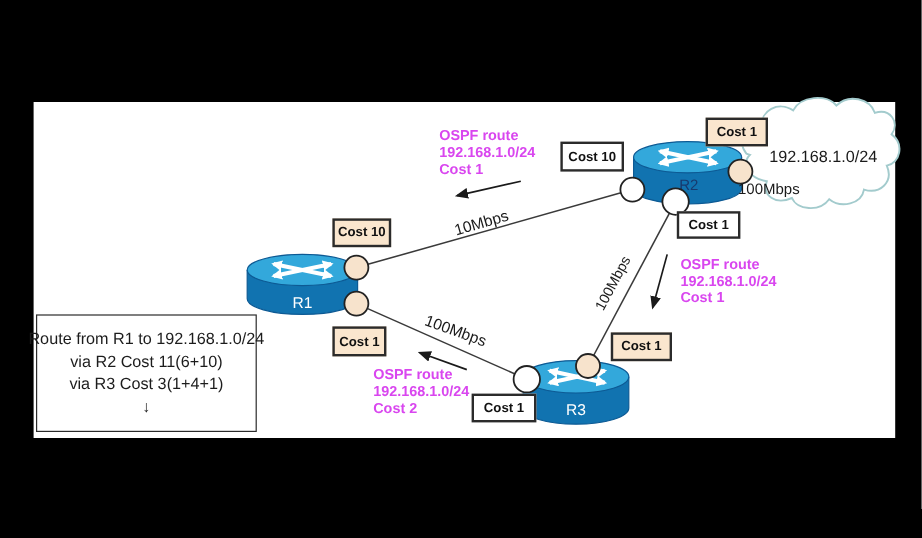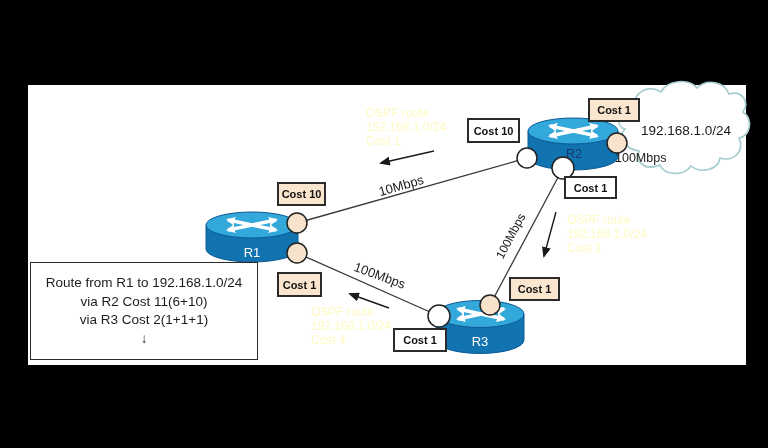--- a/index.html
+++ b/index.html
@@ -5,24 +5,24 @@
   html,body{margin:0;padding:0;}
   body{width:768px;height:448px;background:#000;position:relative;overflow:hidden;
        font-family:"Liberation Sans",sans-serif;}
   #stage{position:absolute;left:0;top:0;width:768px;height:448px;}
   #canvas{position:absolute;left:28px;top:85px;width:718px;height:280px;background:#fff;}
   svg.layer{position:absolute;left:0;top:0;width:768px;height:448px;}
   .cost-box{position:absolute;border:2px solid #2b2b2b;display:flex;align-items:center;
     justify-content:center;font-size:11px;font-weight:bold;color:#111;background:#fff;
     box-sizing:border-box;letter-spacing:0px;}
   .cost-peach{background:#fae6ce;}
-  .annot{position:absolute;font-size:12px;line-height:14px;color:#fef9c3;white-space:nowrap;}
+  .annot{position:absolute;font-size:12px;line-height:14px;color:#d946ef;white-space:nowrap;font-weight:bold;}
   .speed{position:absolute;font-size:13px;color:#1a1a1a;white-space:nowrap;}
   .net-label{position:absolute;font-size:13.5px;color:#1a1a1a;white-space:nowrap;}
-  #conclusion{position:absolute;left:30px;top:262px;width:228px;height:98px;background:#fff;
+  #conclusion{position:absolute;left:30px;top:262px;width:184px;height:98px;background:#fff;
     border:1.6px solid #2b2b2b;box-sizing:border-box;display:flex;flex-direction:column;
     justify-content:center;align-items:center;font-size:13.5px;line-height:18.5px;color:#1c1c1c;}
   #conclusion div{white-space:nowrap;}
 </style>
 </head>
 <body>
 
 <div id="stage">
   <div id="canvas"></div>
 
@@ -140,22 +140,22 @@
     <div>Cost 1</div>
   </div>
   <div class="annot" style="left:567px;top:213px;">
     <div>OSPF route</div>
     <div>192.168.1.0/24</div>
     <div>Cost 1</div>
   </div>
   <div class="annot" style="left:311px;top:305px;">
     <div>OSPF route</div>
     <div>192.168.1.0/24</div>
-    <div>Cost 4</div>
+    <div>Cost 2</div>
   </div>
 
   <div id="conclusion">
     <div>Route from R1 to 192.168.1.0/24</div>
     <div>via R2 Cost 11(6+10)</div>
-    <div>via R3 Cost 2(1+1+1)</div>
+    <div>via R3 Cost 3(1+4+1)</div>
     <div>↓</div>
   </div>
 </div>
 
 </body></html>

